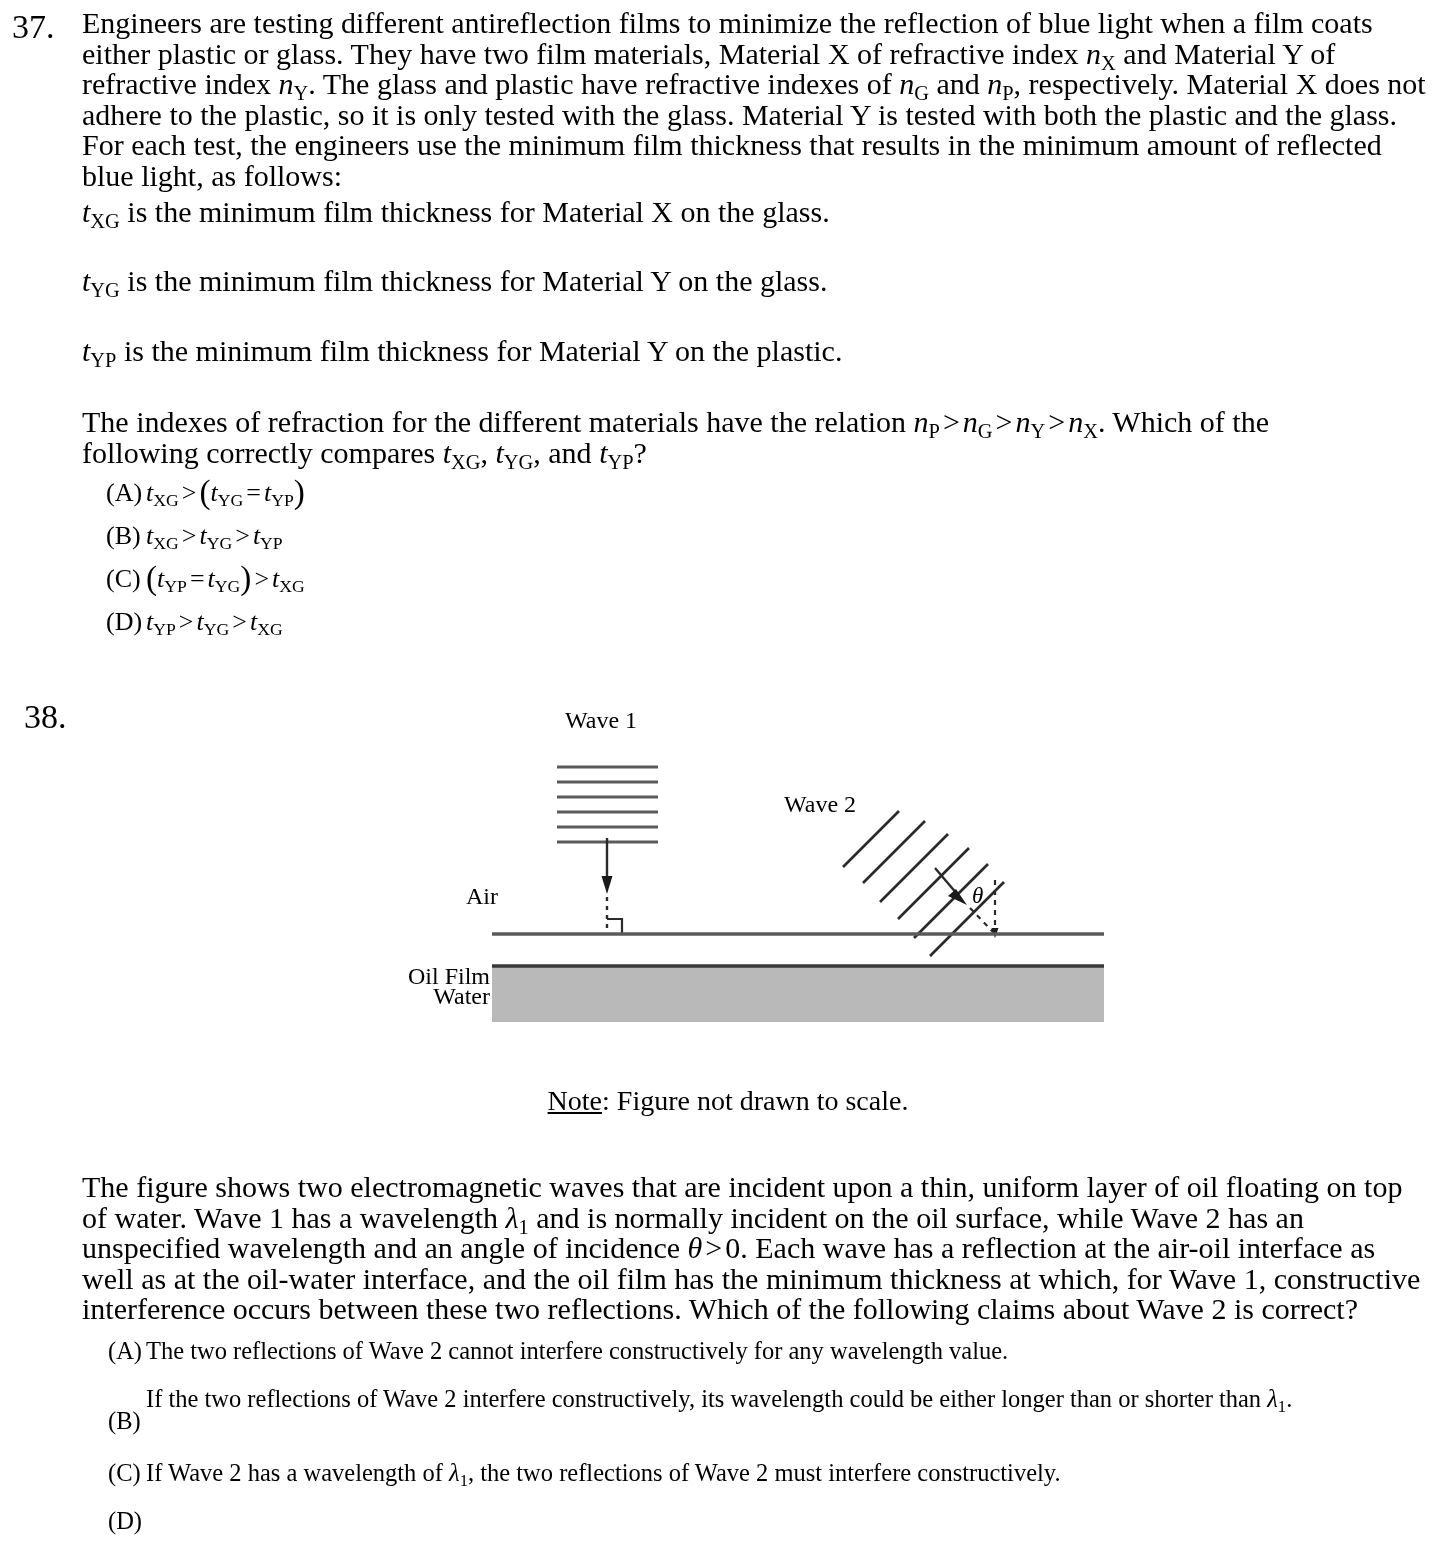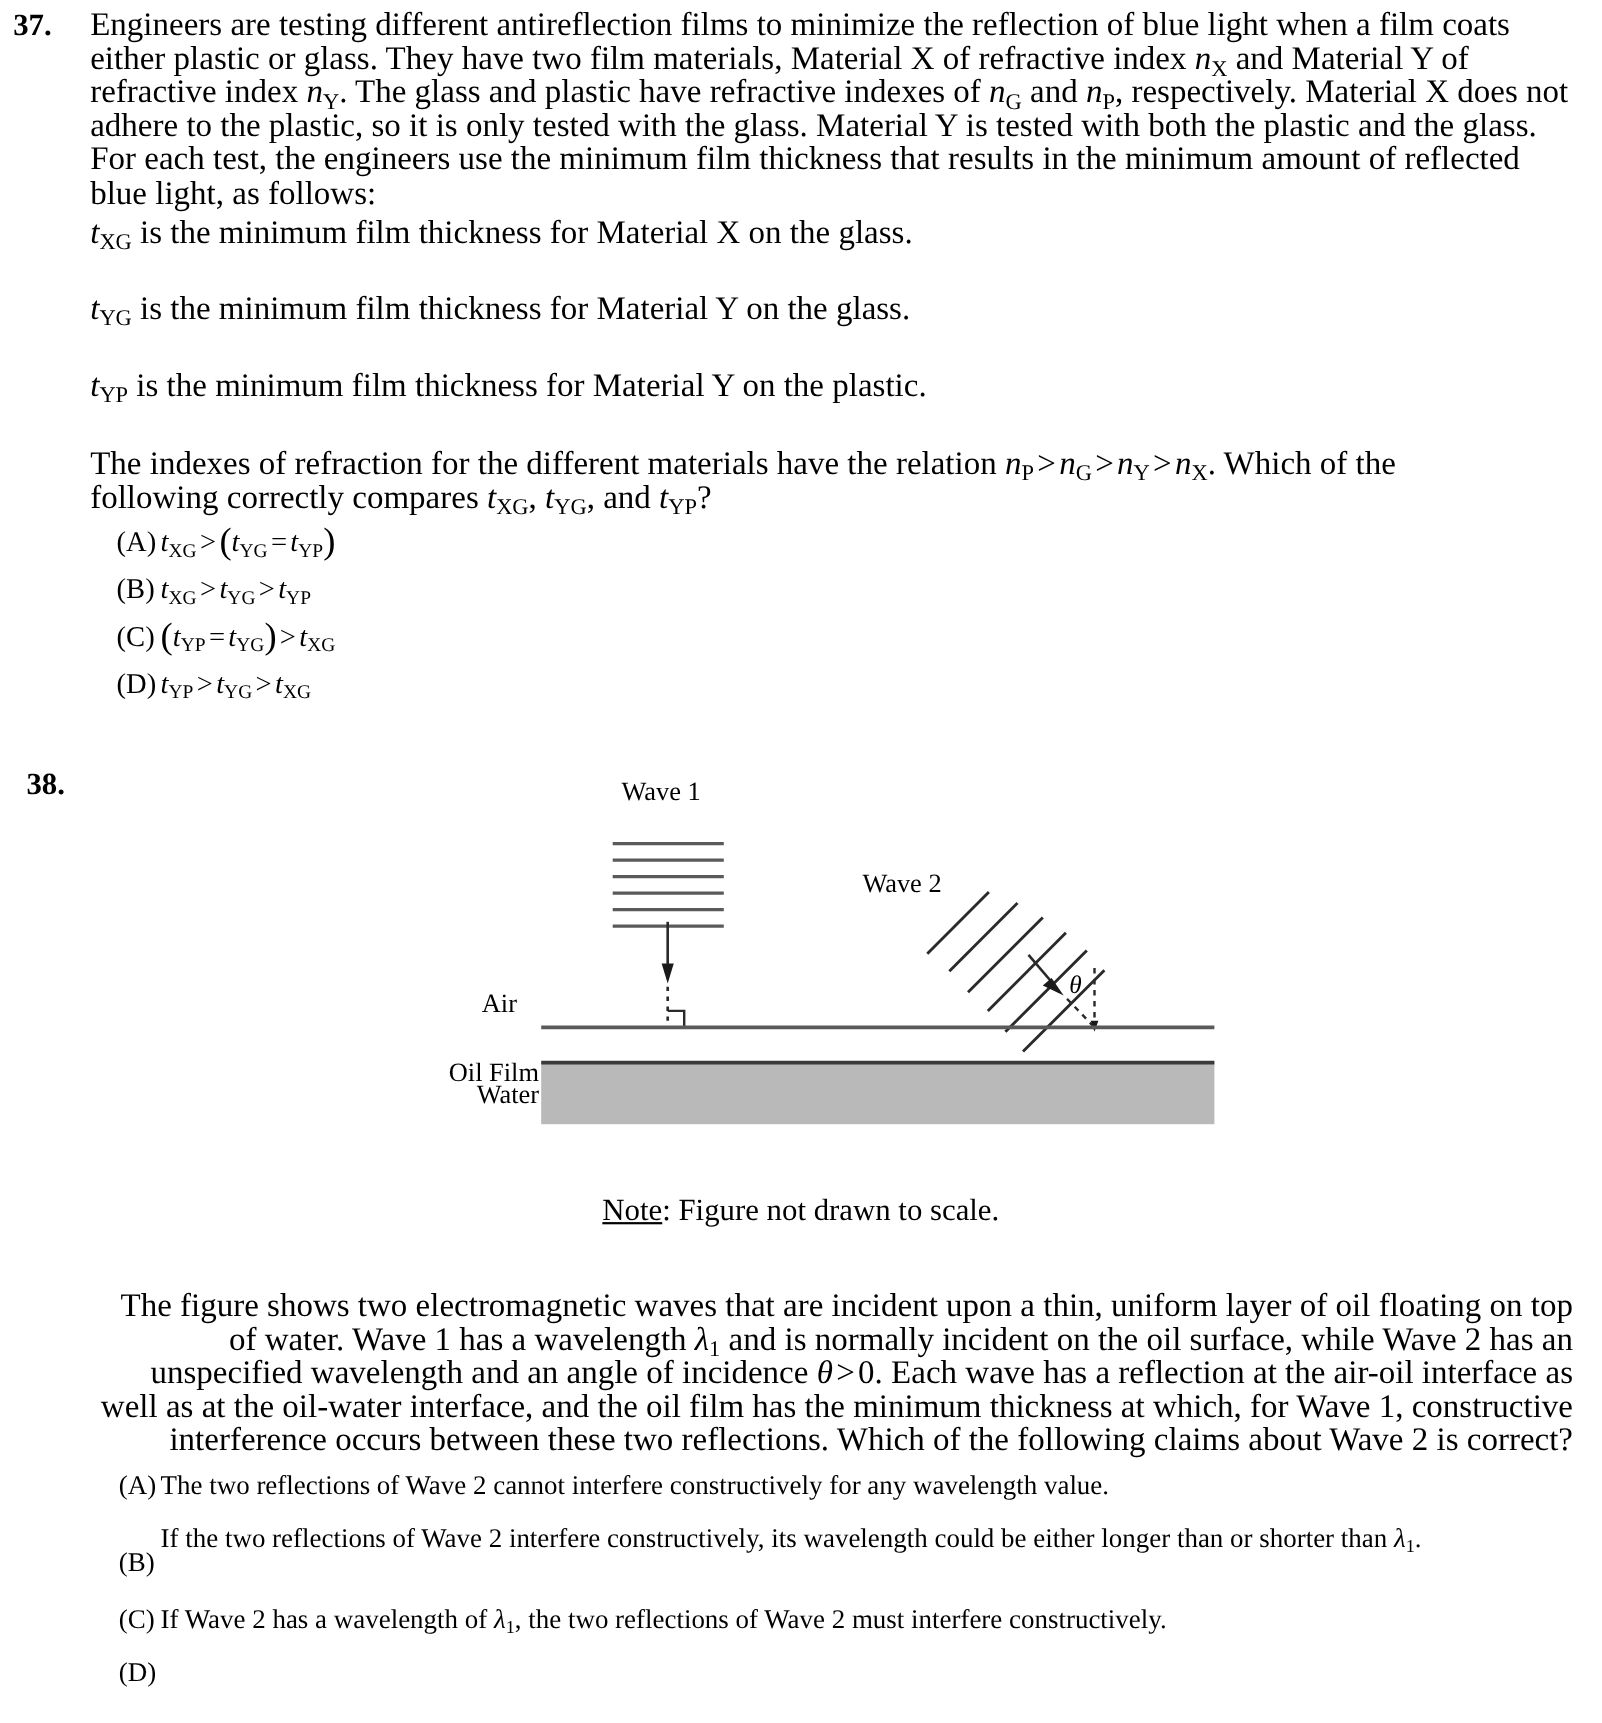--- a/index.html
+++ b/index.html
@@ -17,22 +17,22 @@
   }
   .page {
     position: relative;
     width: 1456px;
     height: 1566px;
   }
 
   
   .qnum {
     position: absolute;
-    font-weight: bold;
-    font-size: 28px;
+    font-weight: normal;
+    font-size: 34px;
     line-height: 1;
   }
   .qbody {
     position: absolute;
     font-size: 30px;
     line-height: 30.5px;
     text-align: left;
   }
   .para { margin: 0; }
 
@@ -224,30 +224,30 @@
       <line x1="492" y1="276" x2="1104" y2="276" stroke="#3a3a3a" stroke-width="3.4"></line>
     </svg>
 
     
     <div class="fig-label" style="left:565px; top:16px;">Wave 1</div>
 
     <div class="fig-label" style="left:784px; top:100px;">Wave 2</div>
 
     <div class="fig-label" style="left:972px; top:192px; font-style:italic; font-size:23px;">θ</div>
 
-    <div class="fig-label right" style="left:320px; top:192px; width:150px;margin-top:17px;">Air</div>
+    <div class="fig-label right" style="left:348px; top:192px; width:150px;">Air</div>
 
     <div class="fig-label right" style="left:340px; top:246px; width:150px;margin-top:26px;">Oil Film</div>
 
     <div class="fig-label right" style="left:340px; top:292px; width:150px;">Water</div>
   </div>
 
   <div class="note"><u>Note</u><span>: Figure not drawn to scale.</span></div>
 
-  <div class="qbody" style="left:82px; top:1172px; width:1348px;text-align:right;">
+  <div class="qbody" style="left:82px; top:1172px; width:1348px;">
     <p class="para"><span>The figure shows two electromagnetic waves that are incident upon a thin, uniform layer of oil floating on top of water. Wave 1 has a wavelength</span>
       <span class="mi"><span>λ</span><sub class="sm">1</sub></span>
       <span>and is normally incident on the oil surface, while Wave 2 has an unspecified wavelength and an angle of incidence</span>
       <span class="mi">θ</span><span class="op">&gt;</span><span class="mu">0</span><span>. Each wave has a reflection at the air-oil interface as well as at the oil-water interface, and the oil film has the minimum thickness at which, for Wave 1, constructive interference occurs between these two reflections. Which of the following claims about Wave 2 is correct?</span>
     </p>
   </div>
 
   <div class="choices" style="left:82px; top:1336px; width:1360px;">
 
     <div class="choice" style="height:48px;">

